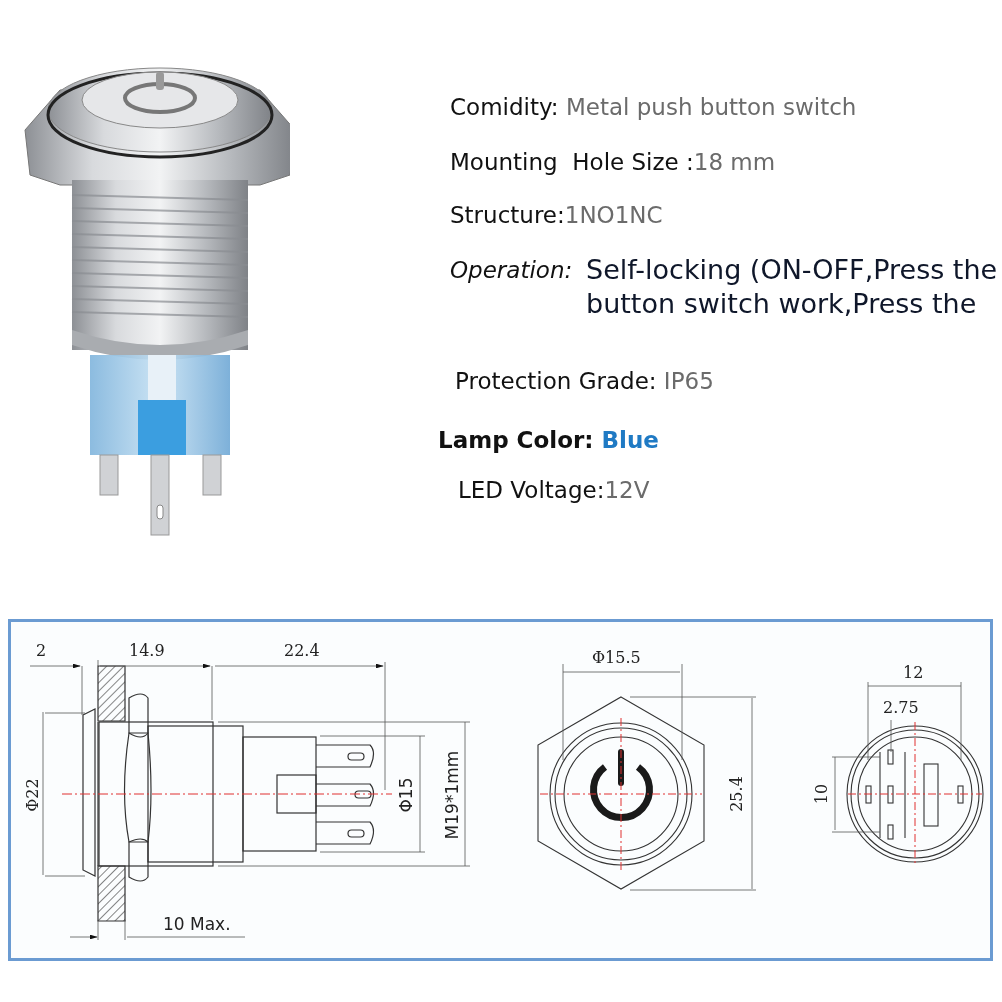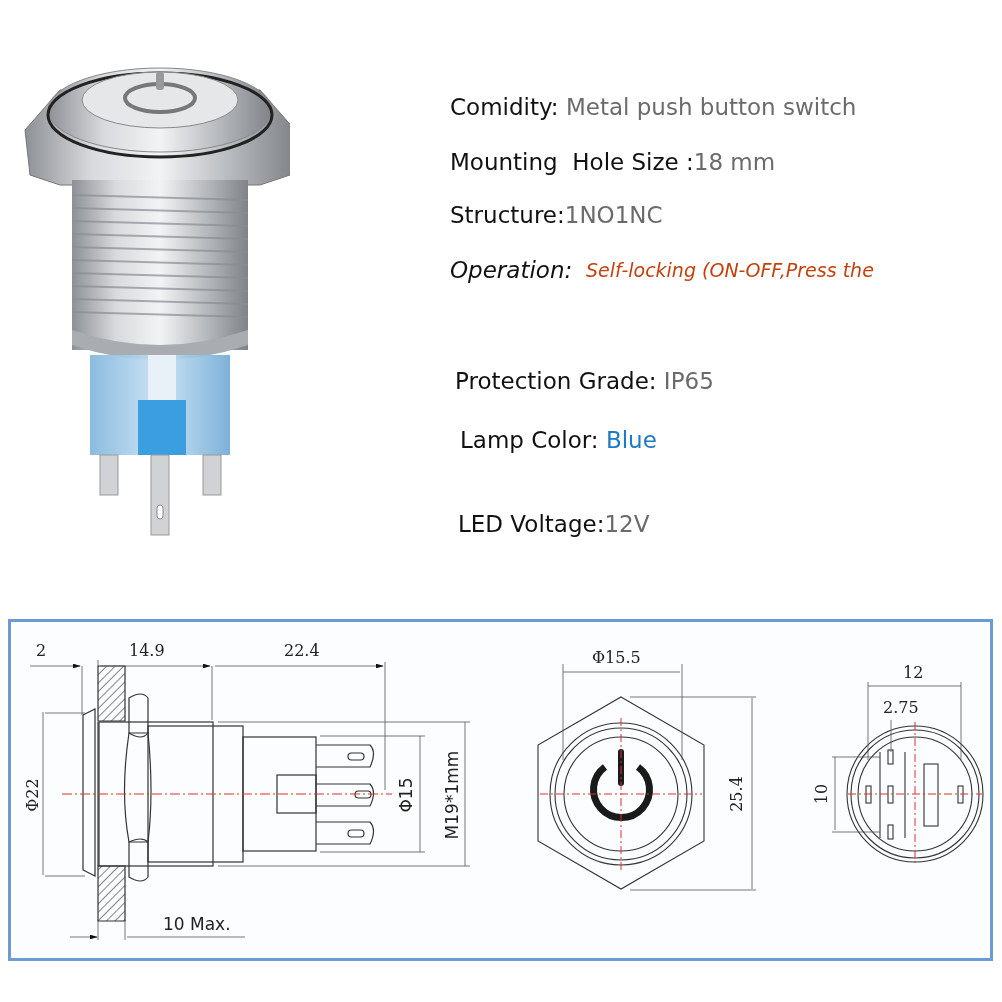--- a/index.html
+++ b/index.html
@@ -2,21 +2,21 @@
 <html><head>
 <meta charset="utf-8">
 <style>
   html, body { margin:0; padding:0; background:#ffffff; }
   body { width:1002px; height:1002px; position:relative; overflow:hidden; font-family:"DejaVu Sans", sans-serif; }
   .photo { position:absolute; left:20px; top:60px; width:270px; height:490px; }
   .spec { position:absolute; left:450px; font-size:23px; line-height:34px; white-space:nowrap; }
   .spec .k { color:#111111; }
   .spec .v { color:#6b6b6b; }
   .spec .v.blue { color:#1f7ac4; }
-  .op-wrap { position:absolute; left:586px; top:253px; font-size:19px; line-height:34px; color:#c2410c;font-style:italic; }
+  .op-wrap { position:absolute; left:586px; top:253px; font-size:27px; line-height:34px; color:#0f172a; }
   .frame { position:absolute; left:8px; top:619px; width:979px; height:336px; border:3px solid #6b9bd2; background:#fbfdfe; }
   .drawing { position:absolute; left:0; top:0; }
   .dim { font-family:"DejaVu Serif", serif; font-size:16px; fill:#222; }
   .dim-sans { font-family:"DejaVu Sans", sans-serif; font-size:17px; fill:#222; }
 </style>
 </head>
 <body>
 
 <div class="photo">
   <svg width="270" height="490" viewBox="0 0 270 490">
@@ -77,30 +77,31 @@
   <span class="k" style="white-space:pre">Mounting  Hole Size :</span><span class="v">18 mm</span>
 </div>
 <div class="spec" style="top:198px;">
   <span class="k">Structure:</span><span class="v">1NO1NC</span>
 </div>
 <div class="spec" style="top:253px;font-style:italic;">
   <span class="k">Operation:</span>
 </div>
 <div class="op-wrap">
   <div>Self-locking (ON-OFF,Press the</div>
+  <div>button switch work,Press the</div>
 </div>
 <div class="spec" style="top:364px; left:455px;text-align:right;">
   <span class="k">Protection Grade:</span>
   <span class="v">IP65</span>
 </div>
-<div class="spec" style="top:423px; left:460px;">
+<div class="spec" style="top:423px; left:438px;font-weight:bold;">
   <span class="k">Lamp Color:</span>
   <span class="v blue">Blue</span>
 </div>
-<div class="spec" style="top:473px; left:458px;margin-top:34px;">
+<div class="spec" style="top:473px; left:458px;">
   <span class="k">LED Voltage:</span><span class="v">12V</span>
 </div>
 
 <div class="frame"></div>
 
 <svg class="drawing" width="1002" height="1002" viewBox="0 0 1002 1002">
   <defs>
     <pattern id="hatch" width="6" height="6" patternUnits="userSpaceOnUse" patternTransform="rotate(45)">
       <line x1="0" y1="0" x2="0" y2="6" stroke="#333" stroke-width="1.2"></line>
     </pattern>

